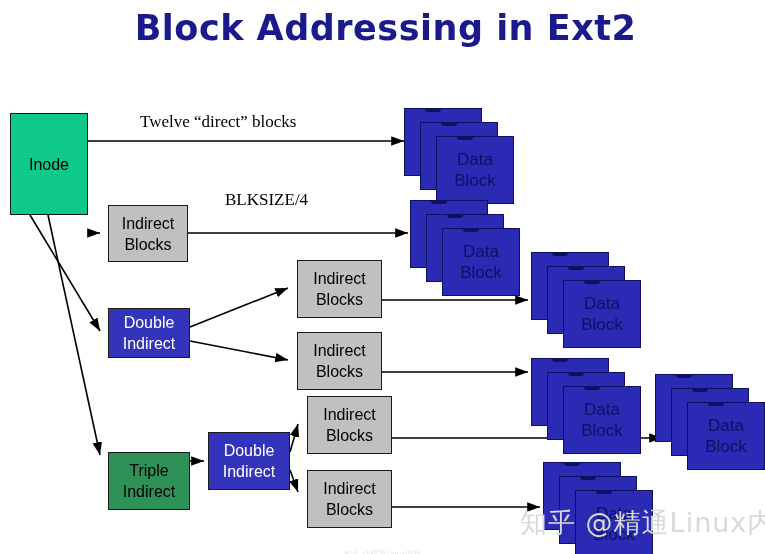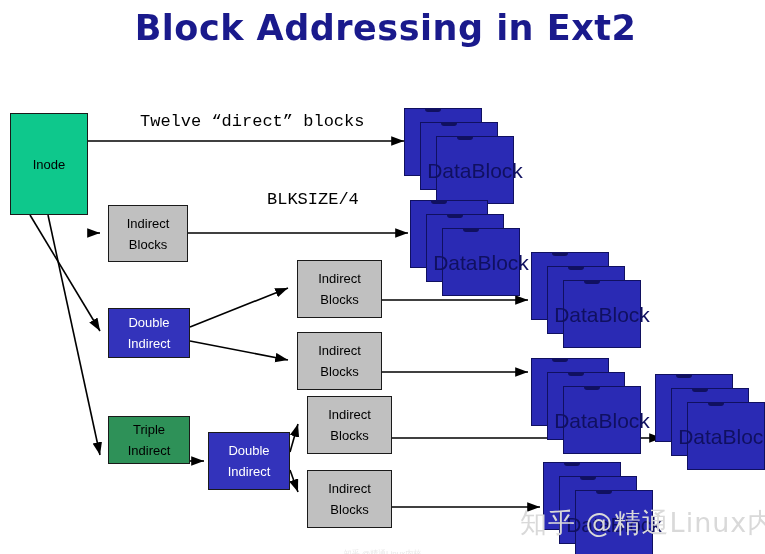--- a/index.html
+++ b/index.html
@@ -34,21 +34,21 @@
 
   
   .box {
     position: absolute;
     box-sizing: border-box;
     border: 1px solid #1a1a1a;
     display: flex;
     flex-direction: column;
     align-items: center;
     justify-content: center;
-    font-size: 13px;
+    font-size: 16px;
     line-height: 21px;
     color: #000000;
     text-align: center;
     font-family: "Liberation Sans", sans-serif;
   }
   .box .ln { display: block; }
 
   .box-inode   { background: #0ec88c; }
   .box-gray    { background: #c0c0c0; }
   .box-blue    { background: #3333bb; color: #ffffff; }
@@ -66,45 +66,45 @@
     width: 78px;
     height: 68px;
     background: #2a2ab4;
     border: 1px solid #101060;
   }
   .stack .c1 { left: 0px;  top: 0px;  }
   .stack .c2 { left: 16px; top: 14px; }
   .stack .c3 { left: 32px; top: 28px; }
   .stack .c3 {
     display: flex;
-    flex-direction: row;
+    flex-direction: column;
     align-items: center;
     justify-content: center;
     color: #101060;
-    font-size: 21px;
+    font-size: 17px;
     line-height: 21px;
     font-family: "Liberation Sans", sans-serif;
     text-align: center;
   }
   
   .stack .card::before {
     content: "";
     position: absolute;
     left: 20px;
     top: -1px;
     width: 16px;
     height: 4px;
     background: #101060;
     border-radius: 0 0 3px 3px;
   }
 
   
   .label {
     position: absolute;
-    font-family: Liberation Mono, monospace;
+    font-family: Liberation Serif, serif;
     font-size: 17px;
     color: #000000;
     white-space: nowrap;
   }
   .label sup { font-size: 11px; }
 
   
   #wires {
     position: absolute;
     left: 0; top: 0;
@@ -188,21 +188,21 @@
   <div class="box box-gray" style="left:108px; top:205px; width:80px; height:57px;">
     <span class="ln">Indirect</span>
     <span class="ln">Blocks</span>
   </div>
 
   <div class="box box-blue" style="left:108px; top:308px; width:82px; height:50px;">
     <span class="ln">Double</span>
     <span class="ln">Indirect</span>
   </div>
 
-  <div class="box box-green" style="left:108px; top:416px; width:82px; height:48px;">
+  <div class="box box-green" style="left:108px; top:452px; width:82px; height:58px;">
     <span class="ln">Triple</span>
     <span class="ln">Indirect</span>
   </div>
 
   <div class="box box-blue" style="left:208px; top:432px; width:82px; height:58px;">
     <span class="ln">Double</span>
     <span class="ln">Indirect</span>
   </div>
 
   <div class="box box-gray" style="left:297px; top:260px; width:85px; height:58px;">
@@ -274,20 +274,20 @@
     <div class="card c1"></div>
     <div class="card c2"></div>
     <div class="card c3">
       <span class="ln">Data</span>
       <span class="ln">Block</span>
     </div>
   </div>
 
   <div class="label" style="left:140px; top:112px;">Twelve “direct” blocks</div>
 
-  <div class="label" style="left:225px; top:190px;margin-left:42px;">BLKSIZE/4</div>
+  <div class="label" style="left:225px; top:190px;">BLKSIZE/4</div>
 
 
 
   <div class="watermark">知乎 @精通Linux内核</div>
   <div class="wm-strip">知乎 @精通Linux内核</div>
 
 </div>
 
 </body></html>

